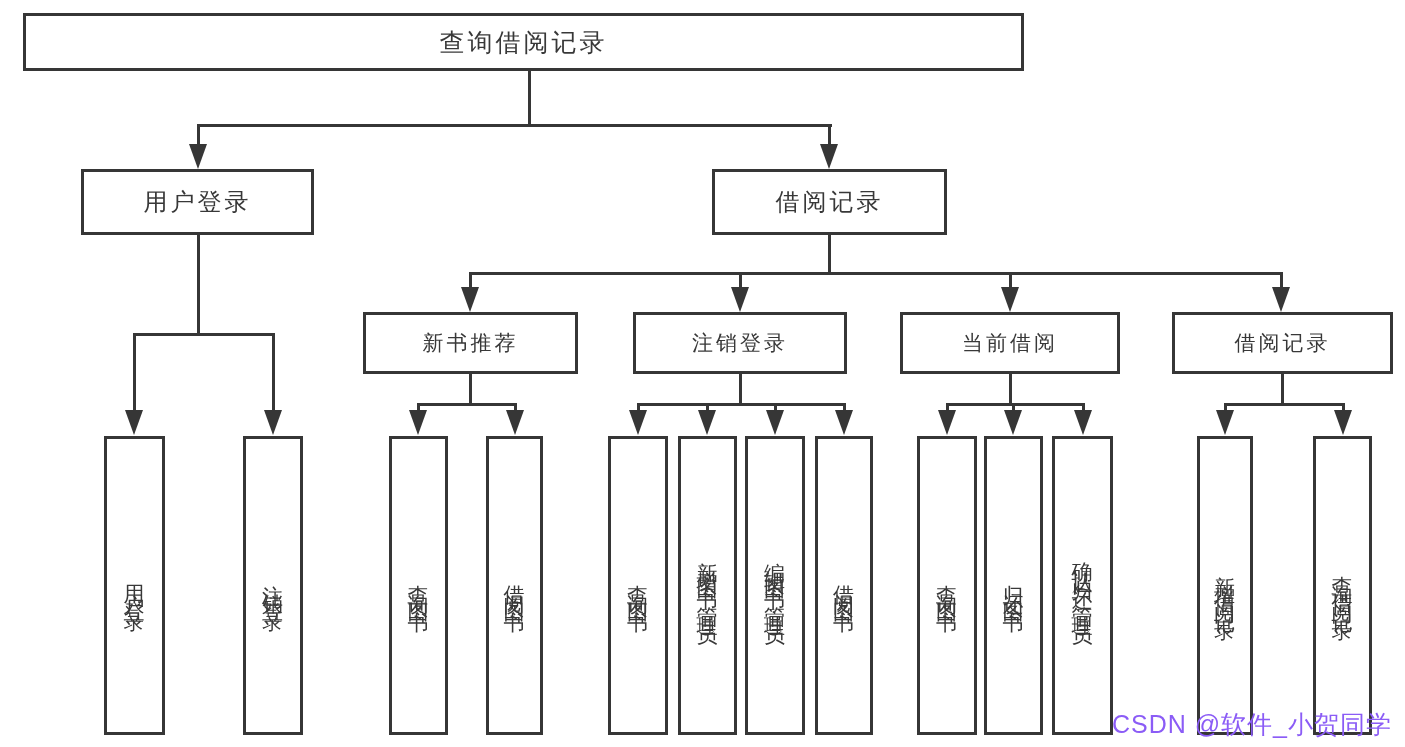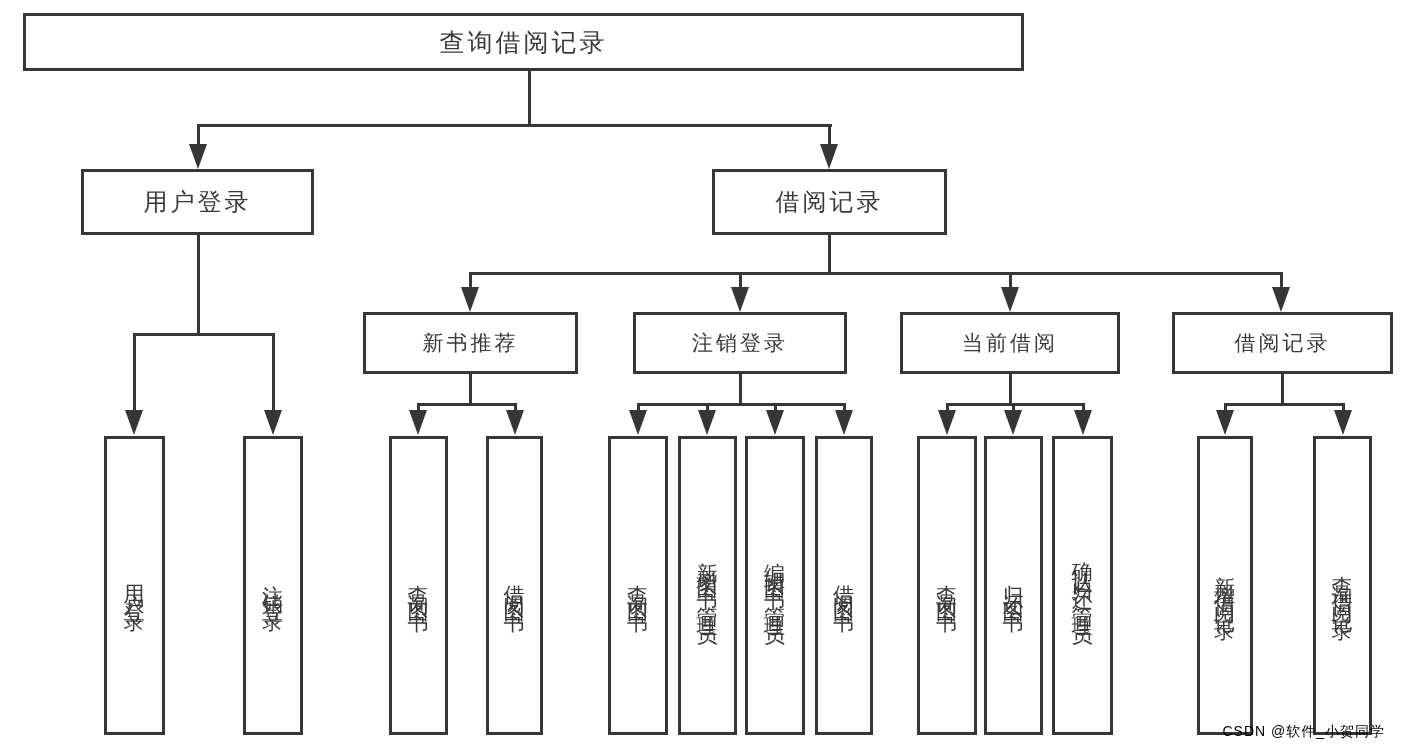--- a/index.html
+++ b/index.html
@@ -57,25 +57,25 @@
   .vline{position:absolute;width:3px;background:var(--line);}
   .ah{
     position:absolute;
     width:0;height:0;
     border-left:9px solid transparent;
     border-right:9px solid transparent;
     border-top:25px solid var(--line);
   }
   .watermark{
     position:absolute;
-    right:20px;
+    right:13px;
     bottom:6px;
-    font-size:14px;
+    font-size:25px;
     letter-spacing:1px;
-    color:#000000;
+    color:#8b5cf6;
     white-space:nowrap;
     z-index:5;
   }
 </style>
 </head>
 <body>
 
 <div class="canvas">
 
   <div class="box root-box" style="left:23px;top:13px;width:1001px;height:58px;">

